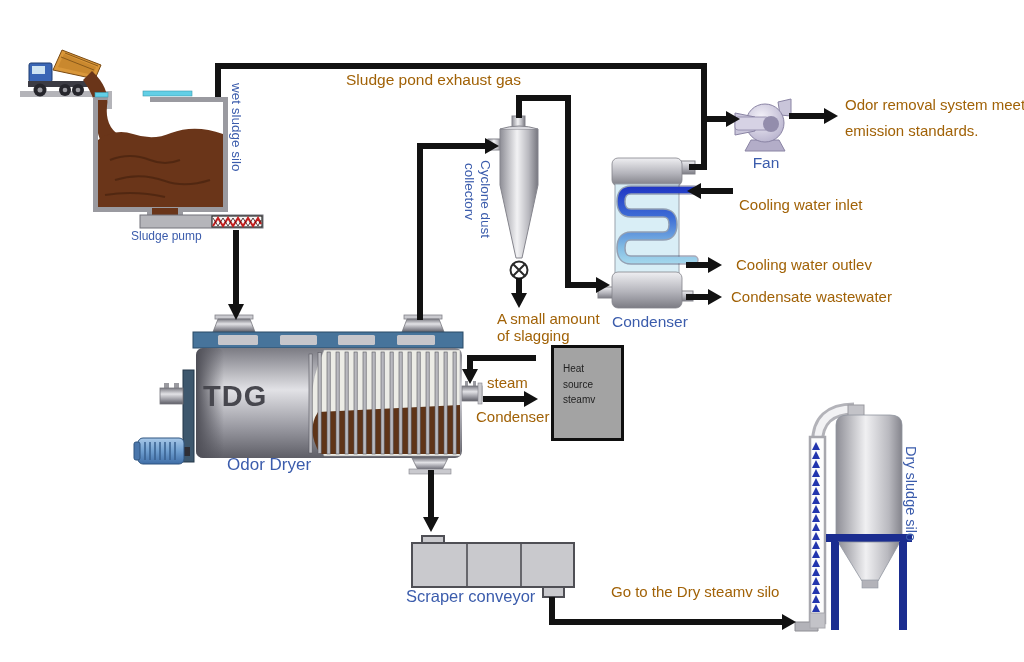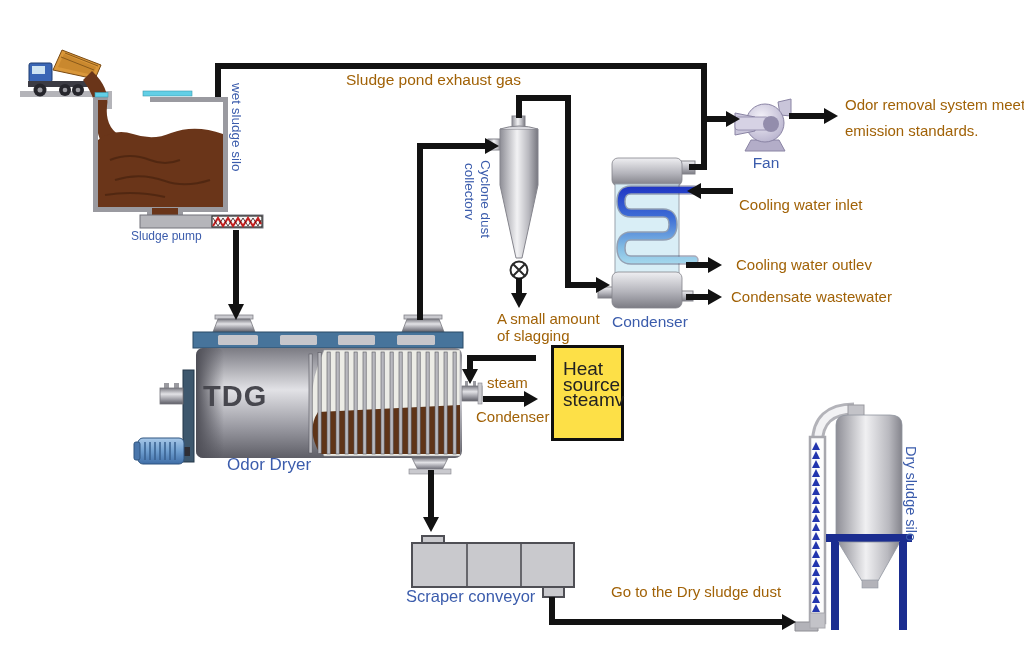--- a/index.html
+++ b/index.html
@@ -9,22 +9,22 @@
   }
   .abs{position:absolute;}
   .lbl{position:absolute;white-space:nowrap;color:#a16207;font-size:15px;line-height:17px;}
   .blue{color:#3b5cac;}
   .vert{writing-mode:vertical-rl;white-space:nowrap;}
   svg{display:block;overflow:visible;}
   .pipe{stroke:#121212;stroke-width:6;fill:none;stroke-linejoin:miter;}
   .head{fill:#121212;stroke:none;}
   #heat-box{
     position:absolute;left:551px;top:345px;width:58px;height:77px;
-    border:3px solid #0f0f0f;background:#fde047;
-    font-size:19px;line-height:15.5px;color:#222;padding:13px 0 0 9px;
+    border:3px solid #0f0f0f;background:#a3a3a3;
+    font-size:10px;line-height:15.5px;color:#222;padding:13px 0 0 9px;
   }
 </style>
 </head>
 <body>
 
 <div id="stage">
 
   <svg class="abs" style="left:15px;top:40px;" width="265" height="215" viewBox="0 0 265 215">
     <defs>
       <linearGradient id="mv" x1="0" y1="0" x2="0" y2="1">
@@ -367,17 +367,17 @@
   <div class="lbl blue" style="left:612px;top:313px;font-size:15.5px;">Condenser</div>
 
   <div class="lbl" style="left:487px;top:362px;margin-top:12px;">steam</div>
   <div class="lbl" style="left:476px;top:408px;">Condenser</div>
 
   <div class="lbl" style="left:203px;top:381px;font-size:29px;font-weight:800;color:#47474e;letter-spacing:1px;line-height:30px;">TDG</div>
   <div class="lbl blue" style="left:227px;top:456px;font-size:17px;">Odor Dryer</div>
 
   <div class="lbl blue" style="left:406px;top:588px;font-size:16.5px;">Scraper conveyor</div>
 
-  <div class="lbl" style="left:611px;top:583px;">Go to the Dry sludge dust</div>
+  <div class="lbl" style="left:611px;top:583px;">Go to the Dry steamv silo</div>
 
   <div class="lbl blue vert" style="left:902px;top:446px;height:118px;font-size:14.5px;">Dry sludge silo</div>
 
 </div>
 
 </body></html>

